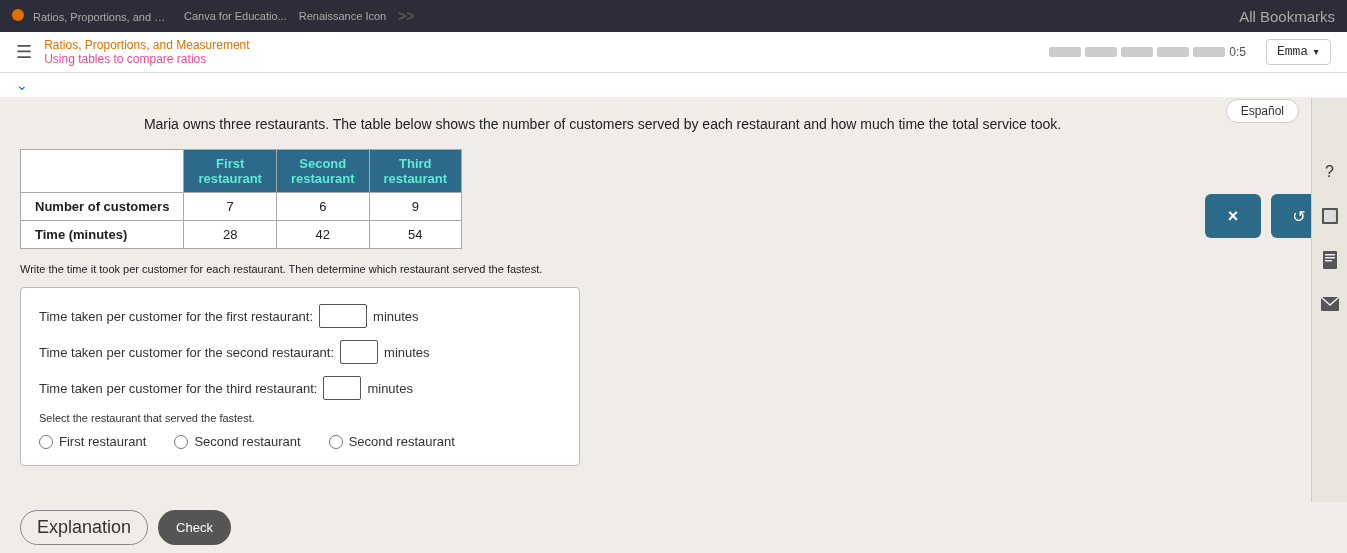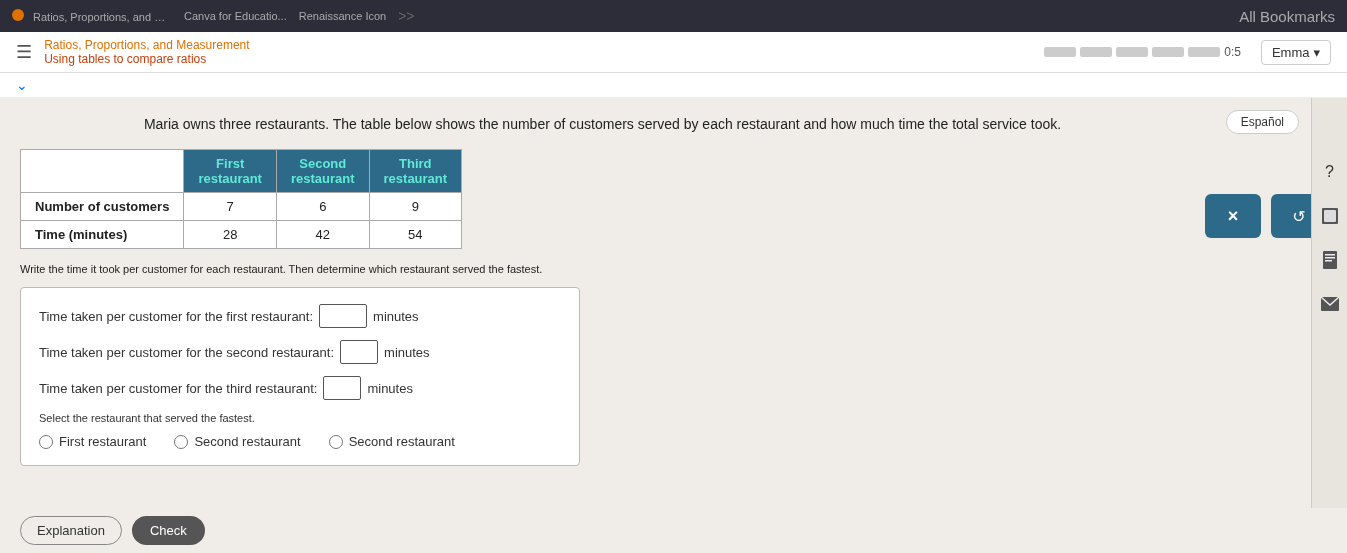--- a/index.html
+++ b/index.html
@@ -71,21 +71,21 @@
     .breadcrumb-area {
       display: flex;
       flex-direction: column;
     }
     .breadcrumb-title {
       font-size: 12px;
       color: #e07000;
     }
     .breadcrumb-sub {
       font-size: 12px;
-      color: #c2410c;
+      color: #ec4899;
     }
     .progress-area {
       margin-left: auto;
       display: flex;
       align-items: center;
       gap: 20px;
     }
     .progress-bar-container {
       display: flex;
       gap: 4px;
@@ -102,22 +102,23 @@
       color: #555;
     }
     .user-badge {
       background: #fff;
       border: 1px solid #ccc;
       border-radius: 4px;
       padding: 4px 10px;
       font-size: 13px;
       color: #333;
       display: flex;
-      align-items: flex-end;
+      align-items: flex-start;
       gap: 4px;
+      font-family: Liberation Mono, monospace;
     }
 
     
     .expand-row {
       background: #fff;
       padding: 4px 16px;
       border-bottom: 1px solid #eee;
       display: flex;
       align-items: center;
     }
@@ -245,21 +246,21 @@
       background: #f0ede8;
       padding: 8px 20px;
       display: flex;
       gap: 10px;
     }
     .btn-explanation {
       background: #f0ede8;
       border: 1px solid #888;
       border-radius: 20px;
       padding: 6px 16px;
-      font-size: 13px;
+      font-size: 18px;
       cursor: pointer;
       color: #333;
     }
     .btn-check {
       background: #555;
       color: #fff;
       border: none;
       border-radius: 20px;
       padding: 6px 18px;
       font-size: 13px;
@@ -322,21 +323,21 @@
       align-items: center;
       justify-content: center;
       cursor: pointer;
       color: #333;
       font-size: 16px;
     }
 
     
     .espanol-btn {
       position: absolute;
-      top: 12px;
+      top: 1px;
       right: 48px;
       background: #fff;
       border: 1px solid #ccc;
       border-radius: 20px;
       padding: 4px 14px;
       font-size: 12px;
       cursor: pointer;
       color: #333;
     }
 

